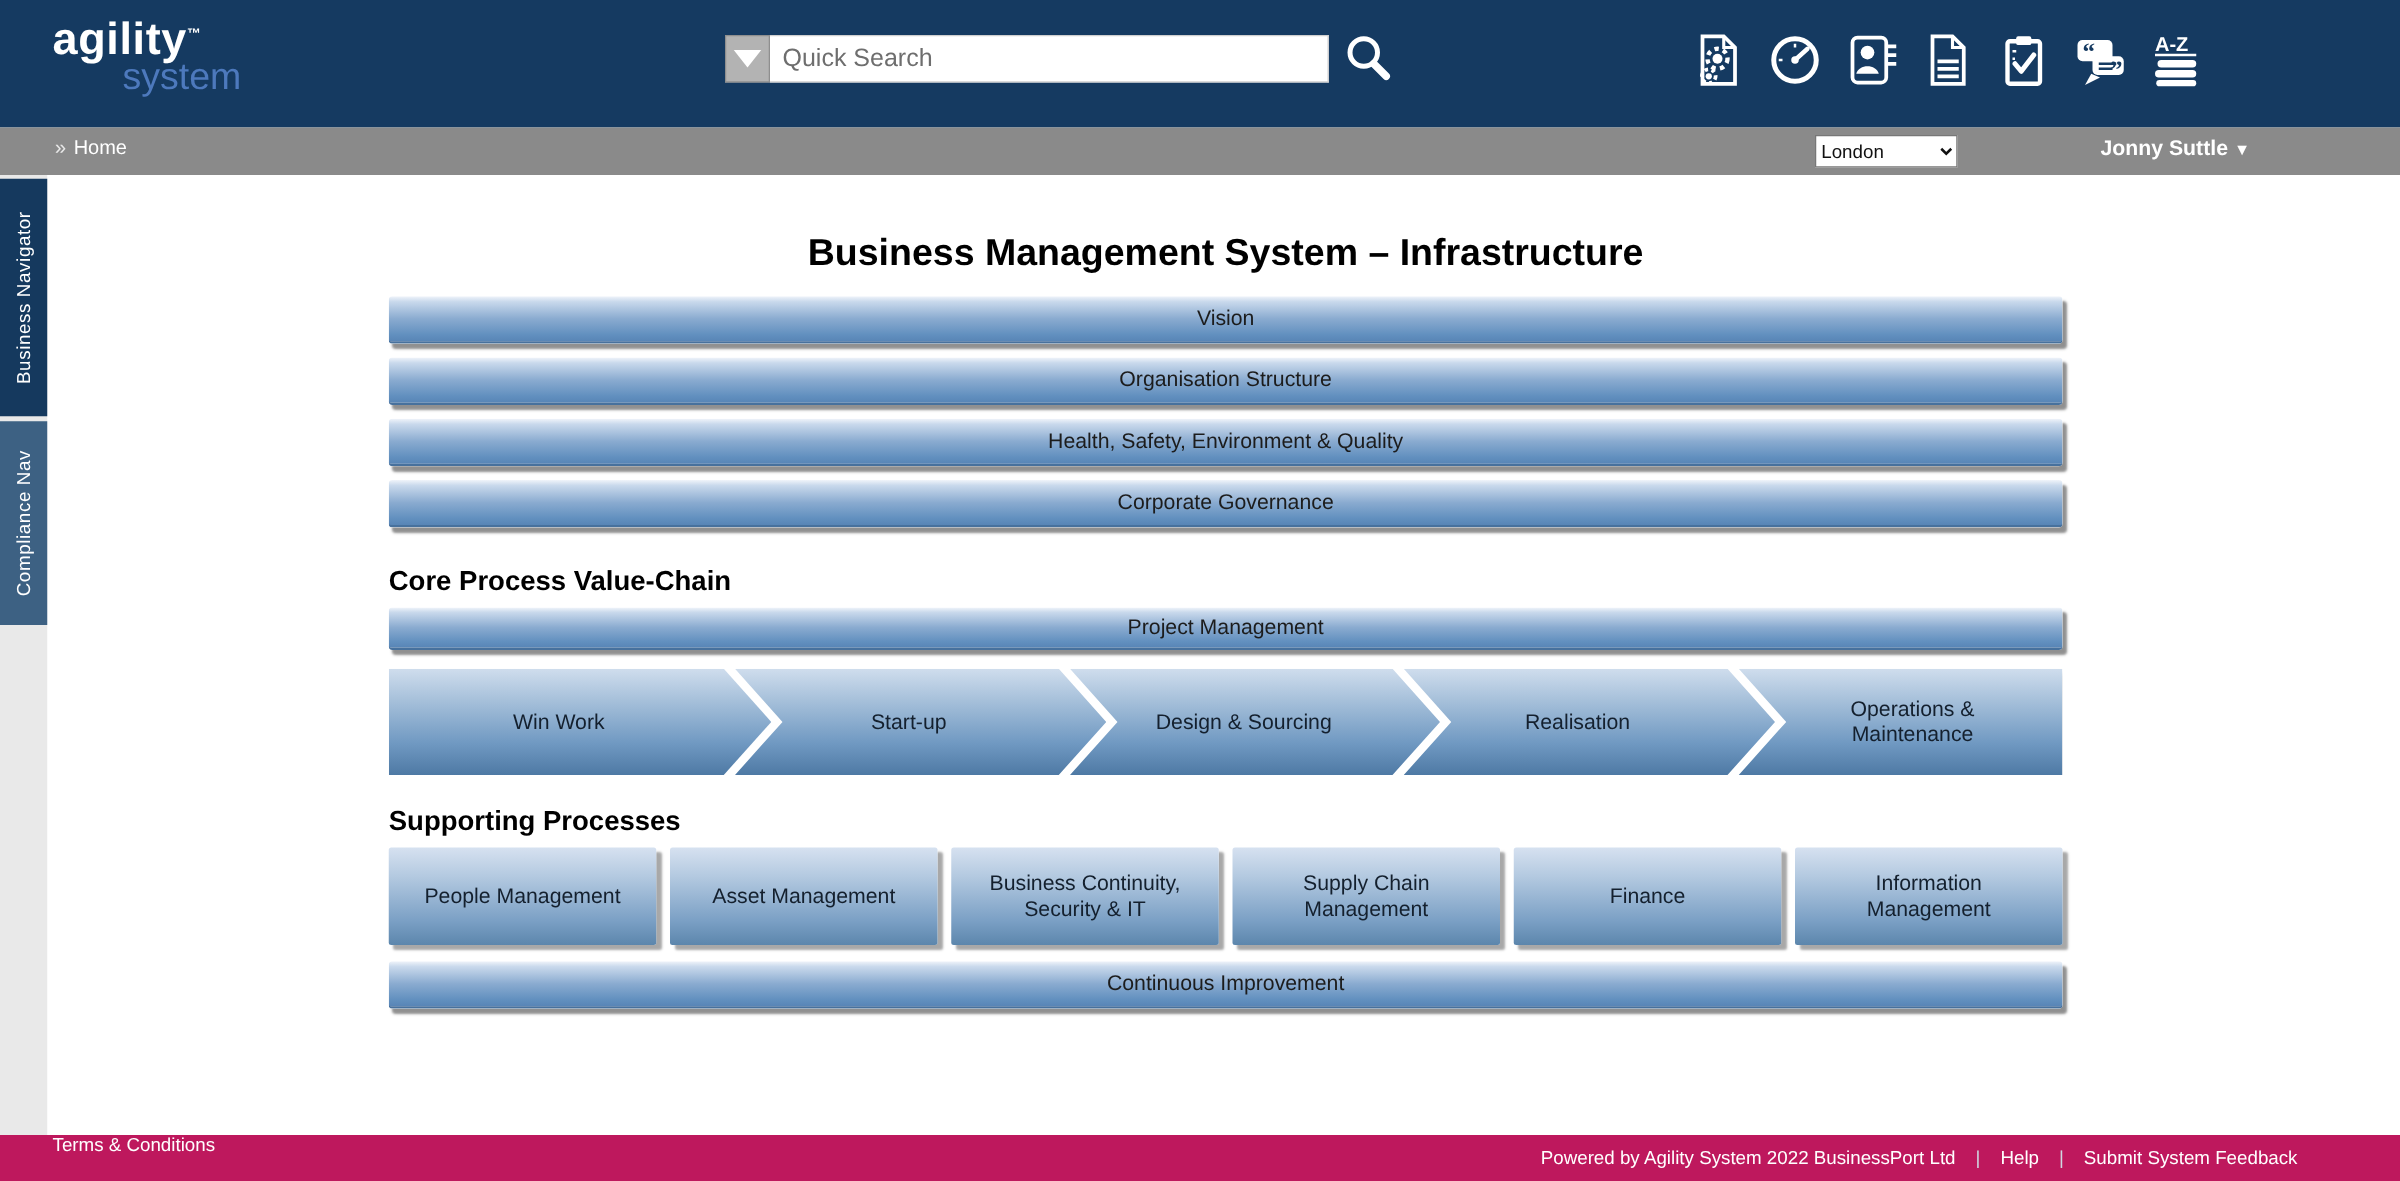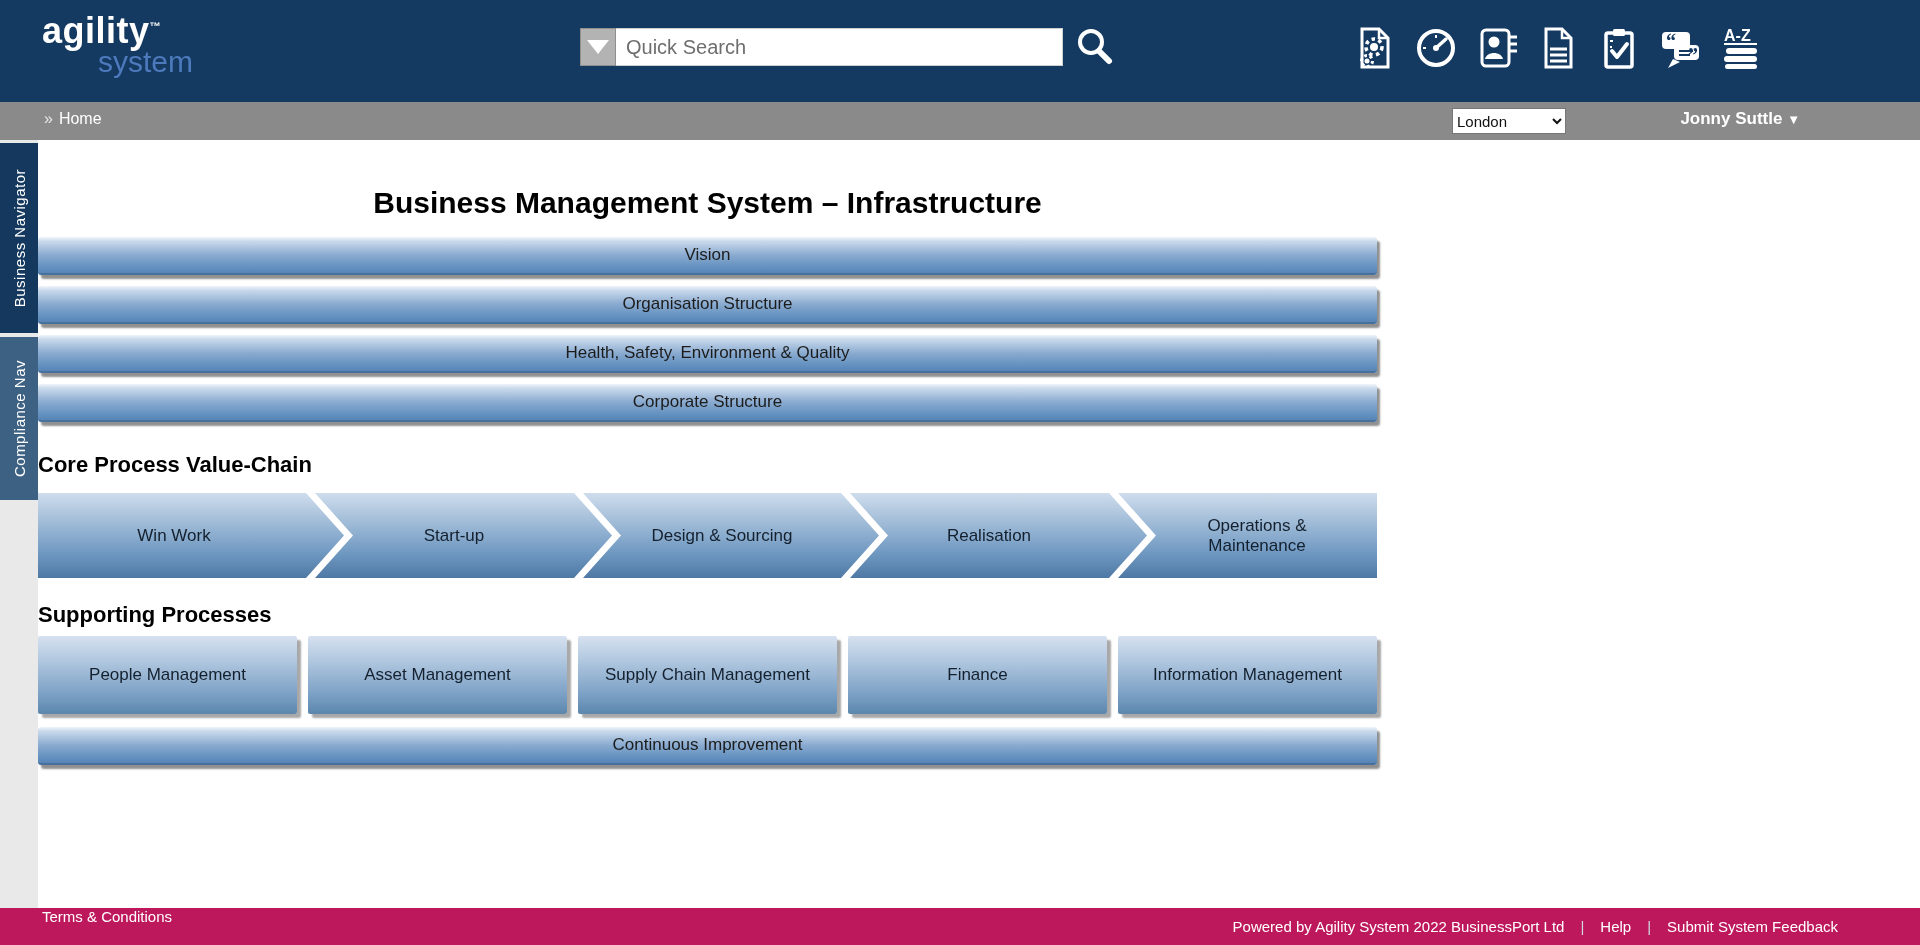--- a/index.html
+++ b/index.html
@@ -39,21 +39,21 @@
   
   .bodyrow { display:flex; height:768px; }
   .rail { width:38px; background:#e9e9e9; }
   .vtab { width:38px; display:flex; align-items:center; justify-content:center; cursor:pointer; }
   .vtab span { writing-mode:vertical-rl; transform:rotate(180deg); color:#fff; font-size:15px;
     letter-spacing:.5px; white-space:nowrap; }
   .vtab.nav1 { height:190px; margin-top:3px; background:#15395e; }
   .vtab.nav2 { height:163px; margin-top:4px; background:#3d6183; }
 
   .content { flex:1; background:#fff; }
-  .canvas { width:1339px; }
+  .canvas { margin-left:273px; width:1339px; }
 
   .page-title { margin-top:46px; text-align:center; font-size:30px; font-weight:bold; color:#000; }
 
   .bars { margin-top:17px; }
   .bar { height:38px; border-radius:3px; margin-bottom:11px;
     background:linear-gradient(180deg,#f0f4fa 0%,#c9d9ec 12%,#8aabd0 50%,#6290bf 85%,#5885b6 100%);
     border-bottom:2px solid #47719d; box-shadow:3px 4px 2px rgba(125,125,125,.85);
     display:flex; align-items:center; justify-content:center;
     font-size:17px; color:#1c1c1c; cursor:pointer; }
   .bar.thin { height:34px; }
@@ -192,24 +192,25 @@
   </div>
 
   <div class="content">
     <div class="canvas">
       <div class="page-title">Business Management System – Infrastructure</div>
 
       <div class="bars">
         <div class="bar">Vision</div>
         <div class="bar">Organisation Structure</div>
         <div class="bar">Health, Safety, Environment &amp; Quality</div>
-        <div class="bar">Corporate Structure</div>
+        <div class="bar">Corporate Governance</div>
       </div>
 
       <div class="sec-head core-head">Core Process Value-Chain</div>
+      <div class="bar thin">Project Management</div>
 
       <div class="chain">
         <div class="seg first" style="left:0; width:306px;"></div>
         <div class="seg mid" style="left:268px; width:306px;"></div>
         <div class="seg mid" style="left:536px; width:305px;"></div>
         <div class="seg mid" style="left:803px; width:306px;"></div>
         <div class="seg last" style="left:1071px; width:268px;"></div>
         <div class="seg-label" style="left:0; padding-right:28px;">
             <span>Win Work</span>
           </div>
@@ -224,20 +225,21 @@
           </div>
         <div class="seg-label" style="left:1071px; padding-left:28px;">
             <span>Operations &amp; Maintenance</span>
           </div>
       </div>
 
       <div class="sec-head sup-head">Supporting Processes</div>
       <div class="boxes">
         <div class="pbox">People Management</div>
         <div class="pbox">Asset Management</div>
+        <div class="pbox">Business Continuity, Security &amp; IT</div>
         <div class="pbox">Supply Chain Management</div>
         <div class="pbox">Finance</div>
         <div class="pbox">Information Management</div>
       </div>
       <div class="bar cont-bar">Continuous Improvement</div>
     </div>
   </div>
 </div>
 
 <div class="footer">

